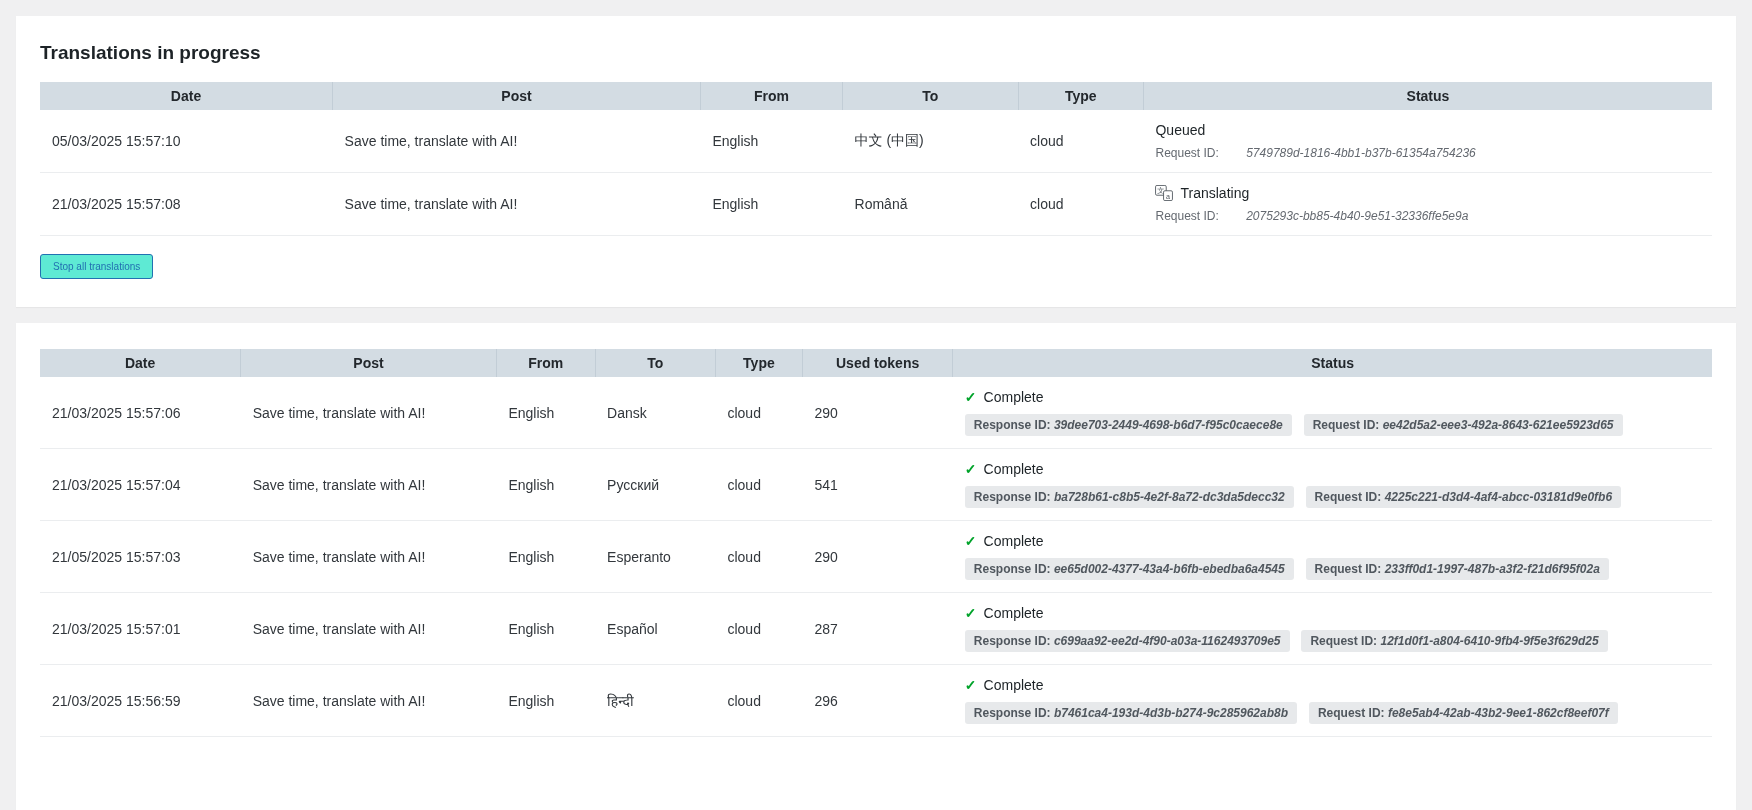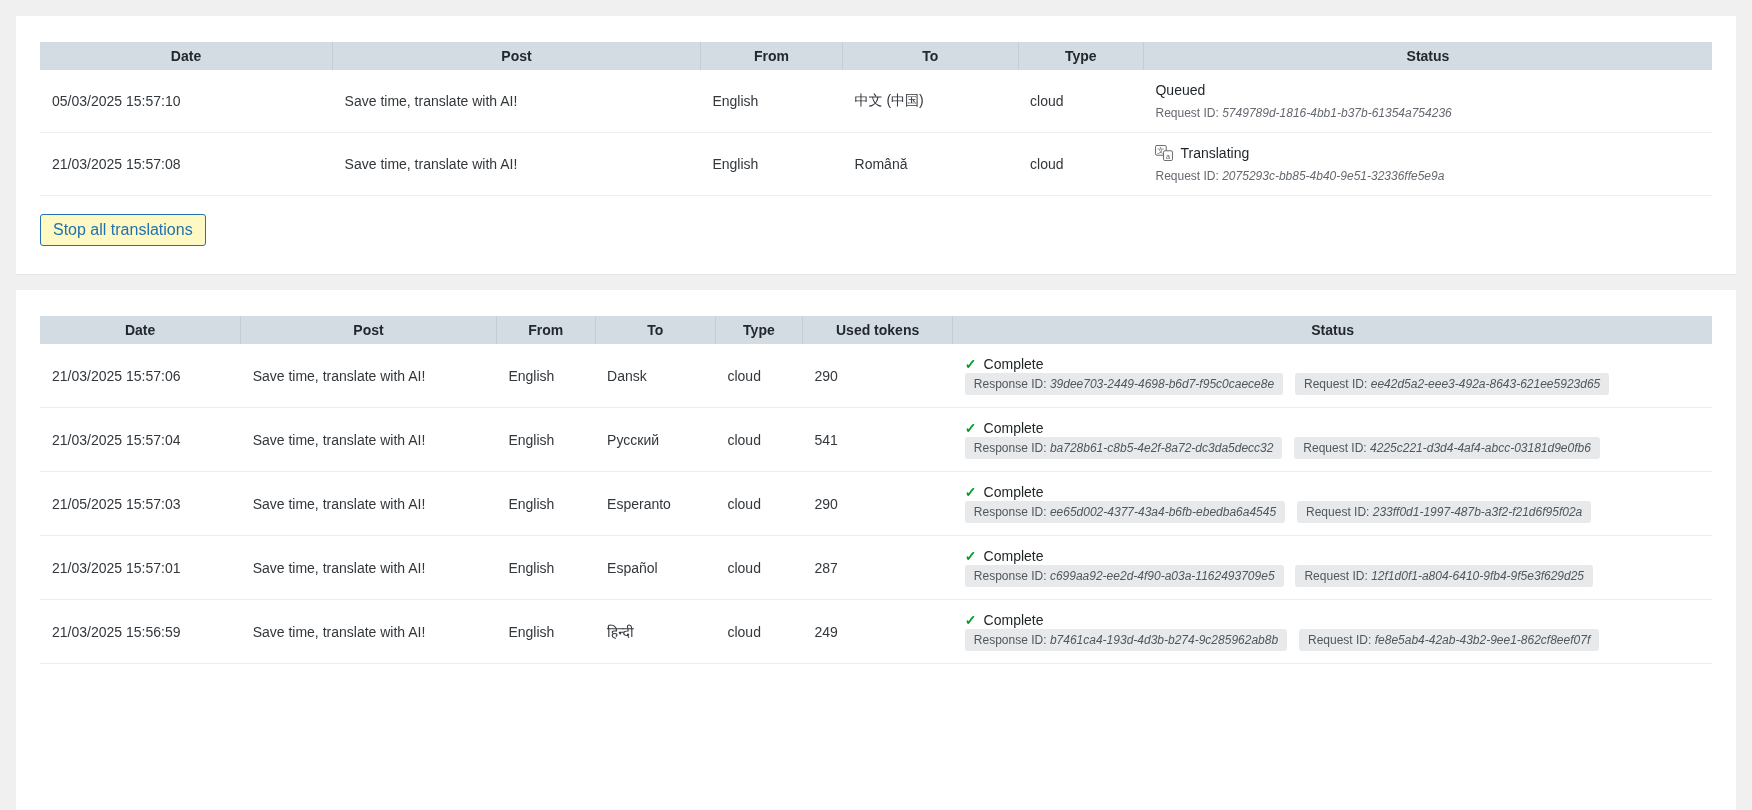--- a/index.html
+++ b/index.html
@@ -54,54 +54,55 @@
     align-items: flex-end;
     gap: 7px;
     font-size: 14px;
     color: #1d2327;
   }
   .meta-line {
     margin-top: 8px;
     font-size: 12px;
     color: #646970;
   }
-  .meta-line .id-value { font-style: italic; }
-  .pill-row { margin-top: 1px; }
+  .meta-line .id-value { font-style: italic; margin-left: 24px; }
+  .pill-row { margin-top: 9px; font-weight: bold; }
   .pill {
     display: inline-block;
     background: #e7e9eb;
     border-radius: 3px;
     padding: 4px 9px;
     font-size: 12px;
     color: #50575e;
     margin-right: 8px;
   }
   .pill .id-value { font-style: italic; }
   .check-icon {
     color: #00a32a;
     font-weight: 700;
     font-size: 14px;
   }
   .translating-icon { display: inline-flex; }
   .stop-button {
     margin-top: 18px;
-    background: #fef9c3;
+    background: #5eead4;
     border: 1px solid #2271b1;
     color: #2271b1;
     border-radius: 3px;
     padding: 6px 12px;
-    font-size: 16px;
+    font-size: 10px;
     font-family: inherit;
     cursor: pointer;
   }
 </style>
 </head>
 <body>
 
 <div class="card">
+  <h2 class="card-title">Translations in progress</h2>
 
   <table>
     <colgroup>
       <col style="width:17.5%">
         <col style="width:22%">
         <col style="width:8.5%">
       <col style="width:10.5%">
         <col style="width:7.5%">
         <col style="width:34%">
     </colgroup>
@@ -286,21 +287,21 @@
           </div>
         </td>
       </tr>
 
       <tr>
         <td>21/03/2025 15:56:59</td>
         <td>Save time, translate with AI!</td>
         <td>English</td>
         <td>हिन्दी</td>
         <td>cloud</td>
-        <td>249</td>
+        <td>296</td>
         <td>
           <div class="status-line">
             <span class="check-icon">✓</span>
             <span>Complete</span>
           </div>
           <div class="pill-row">
             <span class="pill">
               <span>Response ID:</span>
               <span class="id-value">b7461ca4-193d-4d3b-b274-9c285962ab8b</span>
             </span>

